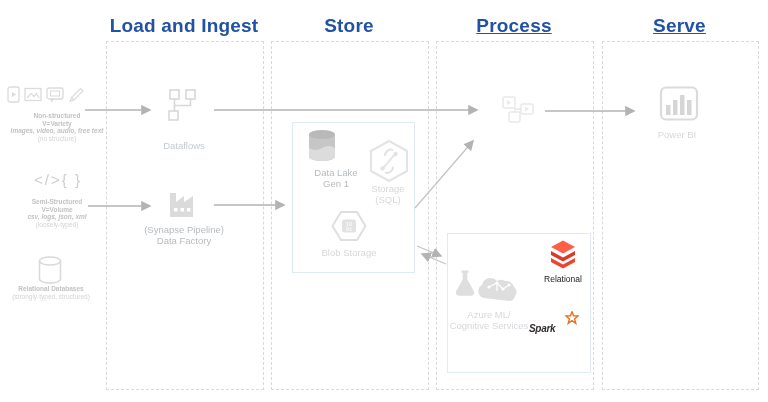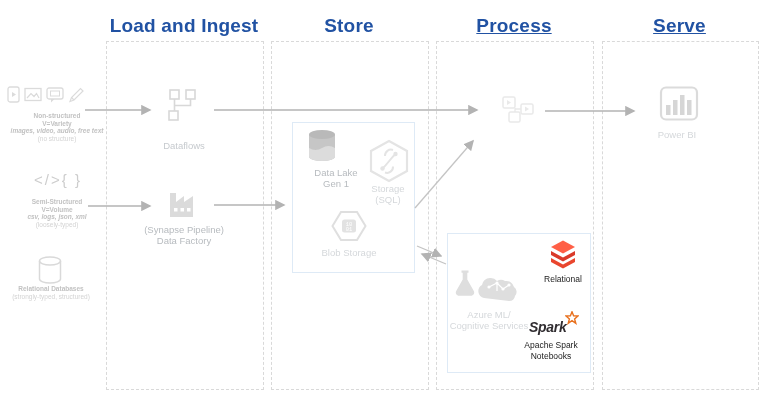--- a/index.html
+++ b/index.html
@@ -60,21 +60,21 @@
   #blob-icon{left:331px;top:209px;}
   #blob-label{left:309px;top:247px;width:80px;}
   #pq-icon{left:502px;top:96px;}
   #pq-label{left:470px;top:127px;width:100px;}
   #flask-icon{left:454px;top:269px;}
   #brain-icon{left:476px;top:274px;}
   #azureml-label{left:439px;top:296px;width:100px;margin-top:13px;}
   #databricks-logo{left:549px;top:240px;}
   #databricks-label{left:523px;top:274px;width:80px;}
   #spark-logo{position:absolute;left:529px;top:318px;width:46px;height:22px;}
-  .spark-word{font-weight:bold;font-style:italic;font-size:14px;color:#312D31;letter-spacing:-0.3px;}
+  .spark-word{font-weight:bold;font-style:italic;font-size:10px;color:#312D31;letter-spacing:-0.3px;}
   #spark-star{position:absolute;right:-4px;top:-7px;}
   #spark-label{left:511px;top:340px;width:80px;}
   #powerbi-icon{left:654px;top:86px;}
   #powerbi-label{left:637px;top:129px;width:80px;}
 
   #flow-arrows{position:absolute;left:0;top:0;pointer-events:none;}
 </style>
 </head>
 <body>
 
@@ -215,24 +215,20 @@
     <polygon points="2,11 14,17.5 26,11 26,15 14,21.5 2,15" fill="#DA3A2A"></polygon>
     <polygon points="2,18 14,24.5 26,18 26,22 14,28.5 2,22" fill="#E9462E"></polygon>
   </svg>
   <div class="dark-label" id="databricks-label">Relational</div>
 
   <div id="spark-logo">
     <span class="spark-word">Spark</span>
     <svg id="spark-star" width="14" height="14">
       <polygon points="7,0.8 8.6,4.8 13,5 9.6,7.9 10.8,12.3 7,9.7 3.2,12.3 4.4,7.9 1,5 5.4,4.8" fill="#ffffff" stroke="#E8711F" stroke-width="1.4"></polygon>
     </svg>
-  </div>
-  <div class="dark-label" id="spark-label">
-    <div>Apache Spark</div>
-    <div>Notebooks</div>
   </div>
 
   <svg class="icon" id="powerbi-icon" width="46" height="38">
     <rect x="7" y="1.5" width="36" height="32" rx="5" fill="none" stroke="#DBDBDB" stroke-width="2.2"></rect>
     <rect x="12" y="19" width="4.5" height="10" fill="#D6D6D6"></rect>
     <rect x="19" y="14" width="4.5" height="15" fill="#D6D6D6"></rect>
     <rect x="26" y="9" width="4.5" height="20" fill="#D6D6D6"></rect>
     <rect x="33" y="14" width="4.5" height="15" fill="#D6D6D6"></rect>
   </svg>
   <div class="nlabel shade-light" id="powerbi-label">Power BI</div>

